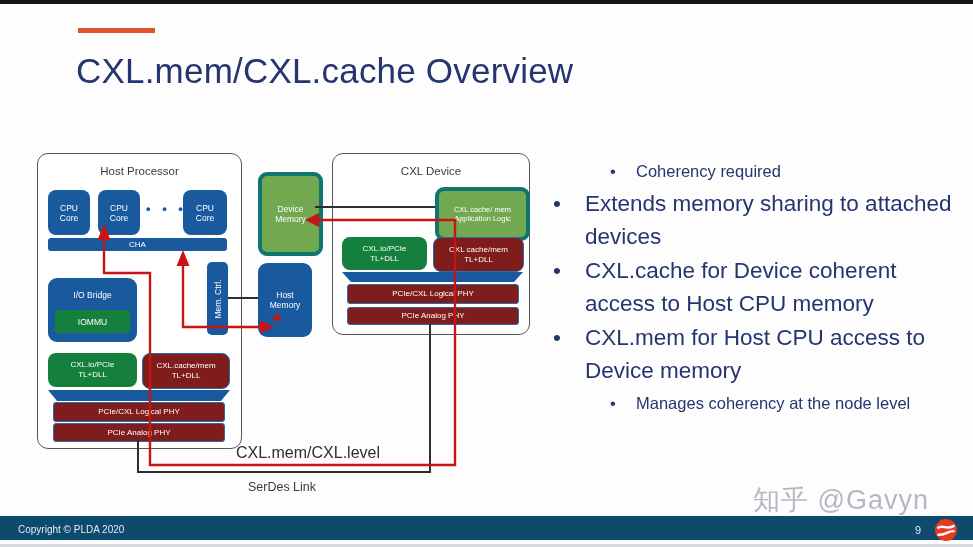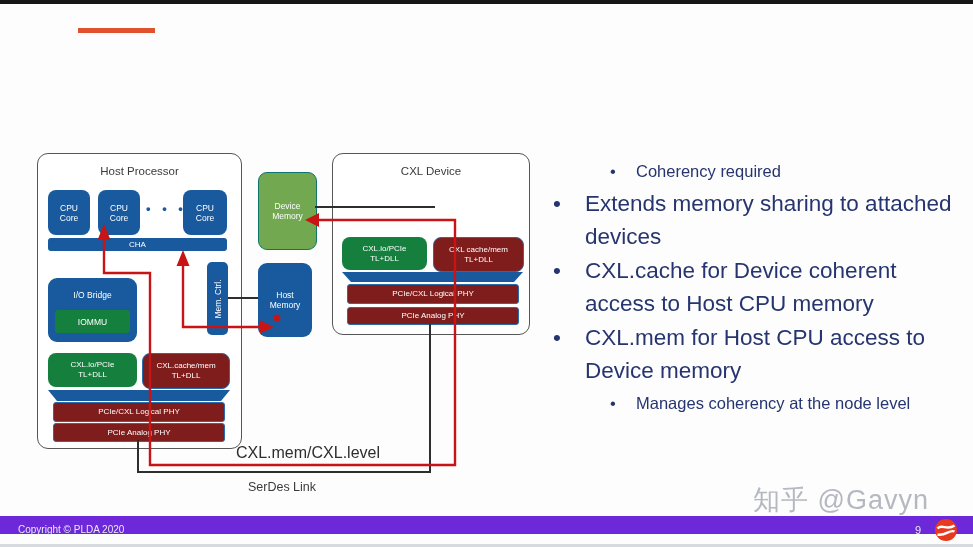--- a/index.html
+++ b/index.html
@@ -6,36 +6,36 @@
   #stage{position:relative;width:973px;height:547px;background:#fdfdfd;overflow:hidden;
          font-family:"Liberation Sans",sans-serif;}
   .abs{position:absolute;}
   .pre{white-space:pre-line;}
 
   
   #topbar{left:0;top:0;width:973px;height:4px;background:#161616;}
   #accent{left:78px;top:28px;width:77px;height:5px;background:#e0512e;}
   #title{left:76px;top:50px;width:700px;font-size:35px;line-height:42px;color:#26356f;letter-spacing:0.2px;}
   #watermark{right:44px;top:482px;font-size:27px;color:rgba(173,176,186,0.9);letter-spacing:1px;}
-  #footer{left:0;top:516px;width:973px;height:18px;background:#6d28d9;color:#fff;}
+  #footer{left:0;top:516px;width:973px;height:24px;background:#0c4a6e;color:#fff;}
   #footer .copy{left:18px;top:8px;font-size:10px;color:#e8e9f2;}
   #footer .pagenum{left:915px;top:8px;font-size:11px;color:#e8e9f2;}
   #footer .logo{left:934px;top:2px;}
   #bottomstrip{left:0;top:544px;width:973px;height:3px;background:#d7dade;}
 
   
   .container{background:#fff;border:1.6px solid #565656;border-radius:11px;}
   .ctitle{font-size:11.5px;color:#3a3a3a;text-align:center;width:100%;}
 
   
   .box{display:flex;align-items:center;justify-content:center;text-align:center;color:#fff;}
   .dark{background:#185a9d;border-radius:8px;}
   .blue{background:#7f1d1d;border:1px solid #2a6ca9;border-radius:8px;}
   .gray{background:#15803d;border-radius:8px;color:#fff;}
-  .green{background:#71a850;border:1px solid #0f766e;border-radius:9px;}
+  .green{background:#71a850;border:4px solid #0f766e;border-radius:9px;}
   .bar{border-radius:3px;}
   .f85{font-size:8.5px;line-height:10px;}
   .f8{font-size:8px;line-height:10px;}
   .f75{font-size:7.5px;line-height:9.5px;}
   .trap{background:#185a9d;clip-path:polygon(0 0,100% 0,calc(100% - 9px) 100%,9px 100%);}
   .vtext{transform:rotate(-90deg);transform-origin:center;white-space:nowrap;font-size:8.5px;}
   #cpu-dots{color:#185a9d;font-size:13px;font-weight:bold;letter-spacing:4px;}
 
   
   .linklabel{font-size:16px;color:#2e2e2e;text-align:center;}
@@ -52,20 +52,21 @@
   svg.overlay{position:absolute;left:0;top:0;pointer-events:none;z-index:6;}
   .z1{z-index:1}.z2{z-index:2}.z7{z-index:7}
 </style>
 </head>
 <body>
 
 <div id="stage">
 
   <div id="topbar" class="abs"></div>
   <div id="accent" class="abs"></div>
+  <div id="title" class="abs">CXL.mem/CXL.cache Overview</div>
 
   <div class="abs container z1" style="left:37px;top:153px;width:203px;height:294px;">
     <div class="abs ctitle" style="top:11px;">Host Processor</div>
   </div>
   <div class="abs box dark f85 pre z2" style="left:48px;top:190px;width:42px;height:45px;">CPU
 Core</div>
   <div class="abs box dark f85 pre z2" style="left:98px;top:190px;width:42px;height:45px;">CPU
 Core</div>
   <div id="cpu-dots" class="abs z2" style="left:146px;top:201px;">• • •</div>
   <div class="abs box dark f85 pre z2" style="left:183px;top:190px;width:44px;height:45px;">CPU
@@ -90,20 +91,22 @@
   <div class="abs box blue bar f8 z2" style="left:53px;top:423px;width:170px;height:17px;">PCIe Analog PHY</div>
 
   <div class="abs box green f85 pre z2" style="left:258px;top:172px;width:57px;height:76px;">Device
 Memory</div>
   <div class="abs box dark f85 pre z2" style="left:258px;top:263px;width:54px;height:74px;border-radius:9px;">Host
 Memory</div>
 
   <div class="abs container z1" style="left:332px;top:153px;width:196px;height:180px;">
     <div class="abs ctitle" style="top:11px;">CXL Device</div>
   </div>
+  <div class="abs box green f75 pre z2" style="left:435px;top:187px;width:87px;height:46px;">CXL cache/ mem
+Application Logic</div>
   <div class="abs box gray f8 pre z2" style="left:342px;top:237px;width:85px;height:33px;">CXL.io/PCIe
 TL+DLL</div>
   <div class="abs box blue f8 pre z2" style="left:433px;top:237px;width:89px;height:33px;">CXL cache/mem
 TL+DLL</div>
   <div class="abs trap z2" style="left:342px;top:272px;width:181px;height:10px;"></div>
   <div class="abs box blue bar f8 z2" style="left:347px;top:284px;width:170px;height:18px;">PCIe/CXL Logical PHY</div>
   <div class="abs box blue bar f8 z2" style="left:347px;top:307px;width:170px;height:16px;">PCIe Analog PHY</div>
 
   <svg class="overlay" width="973" height="547" viewBox="0 0 973 547">
     <g stroke="#2e2e2e" stroke-width="2" fill="none">

